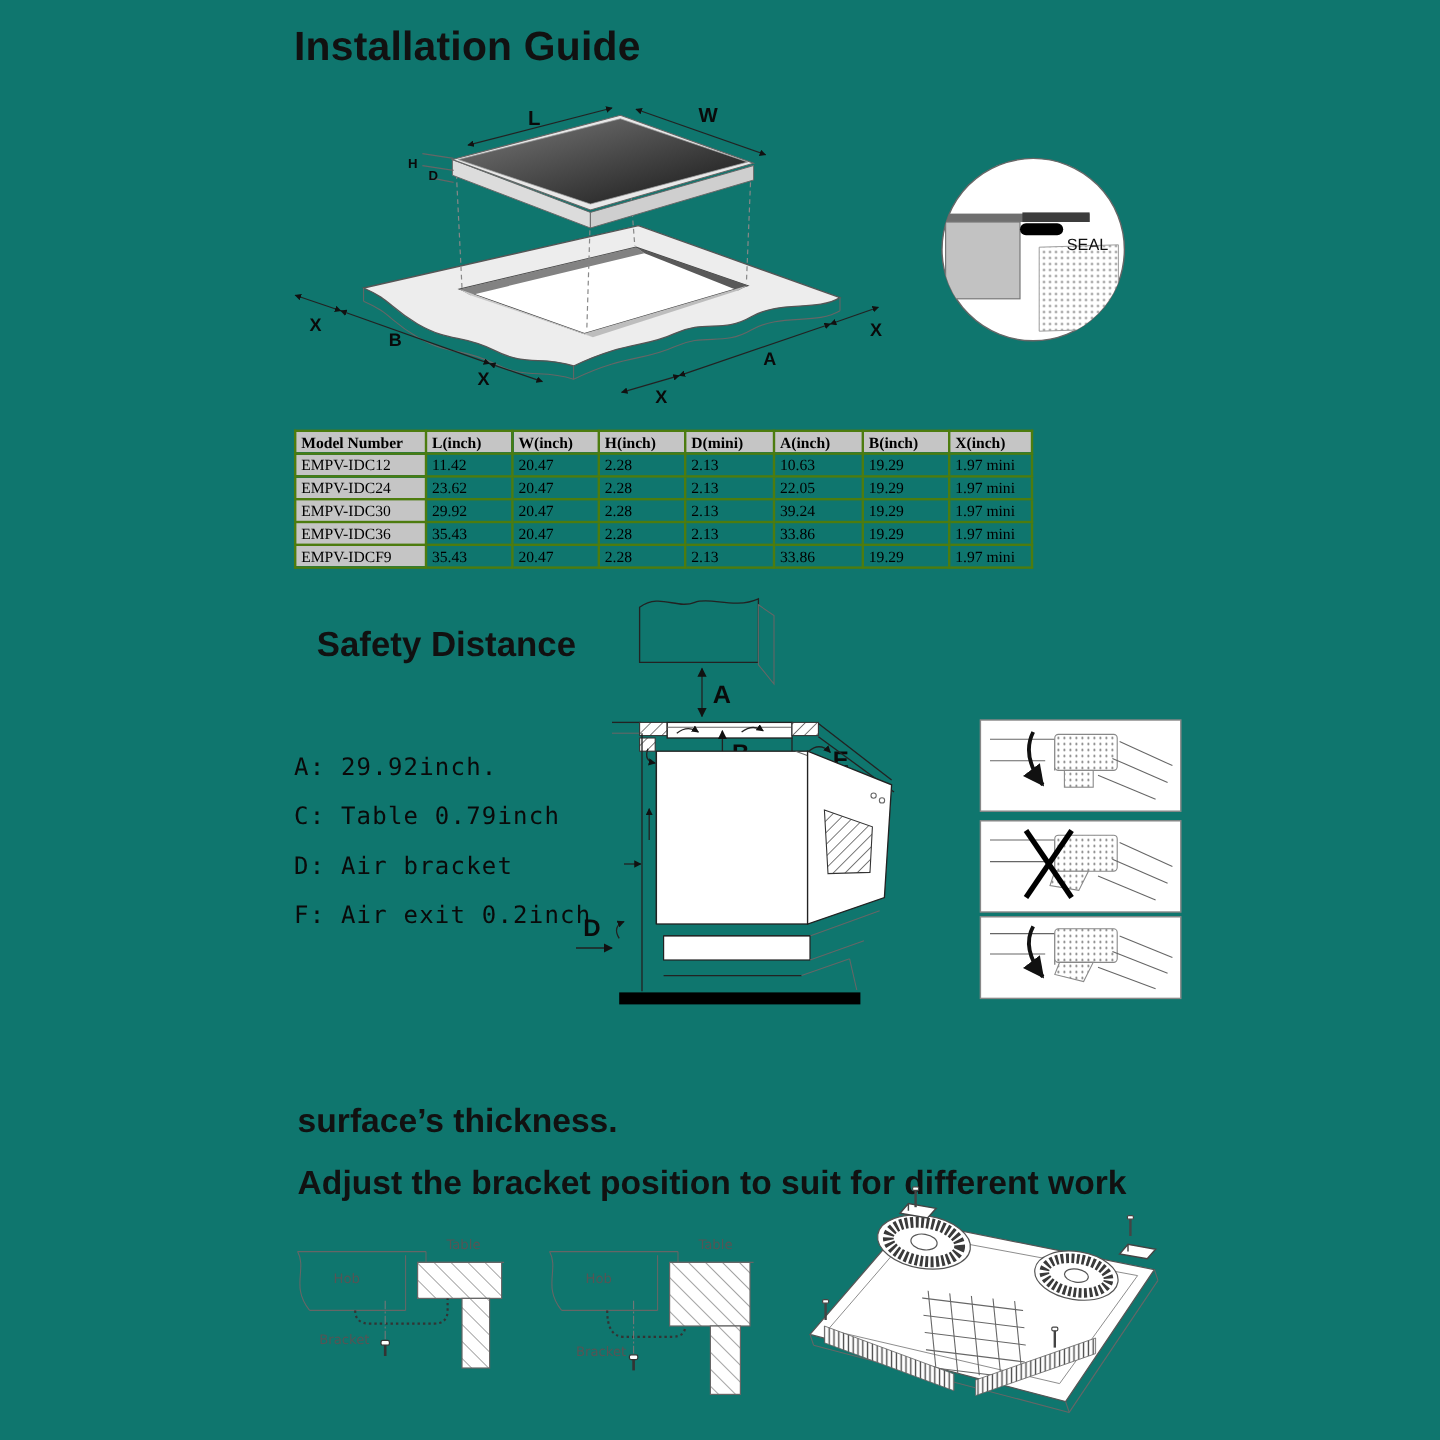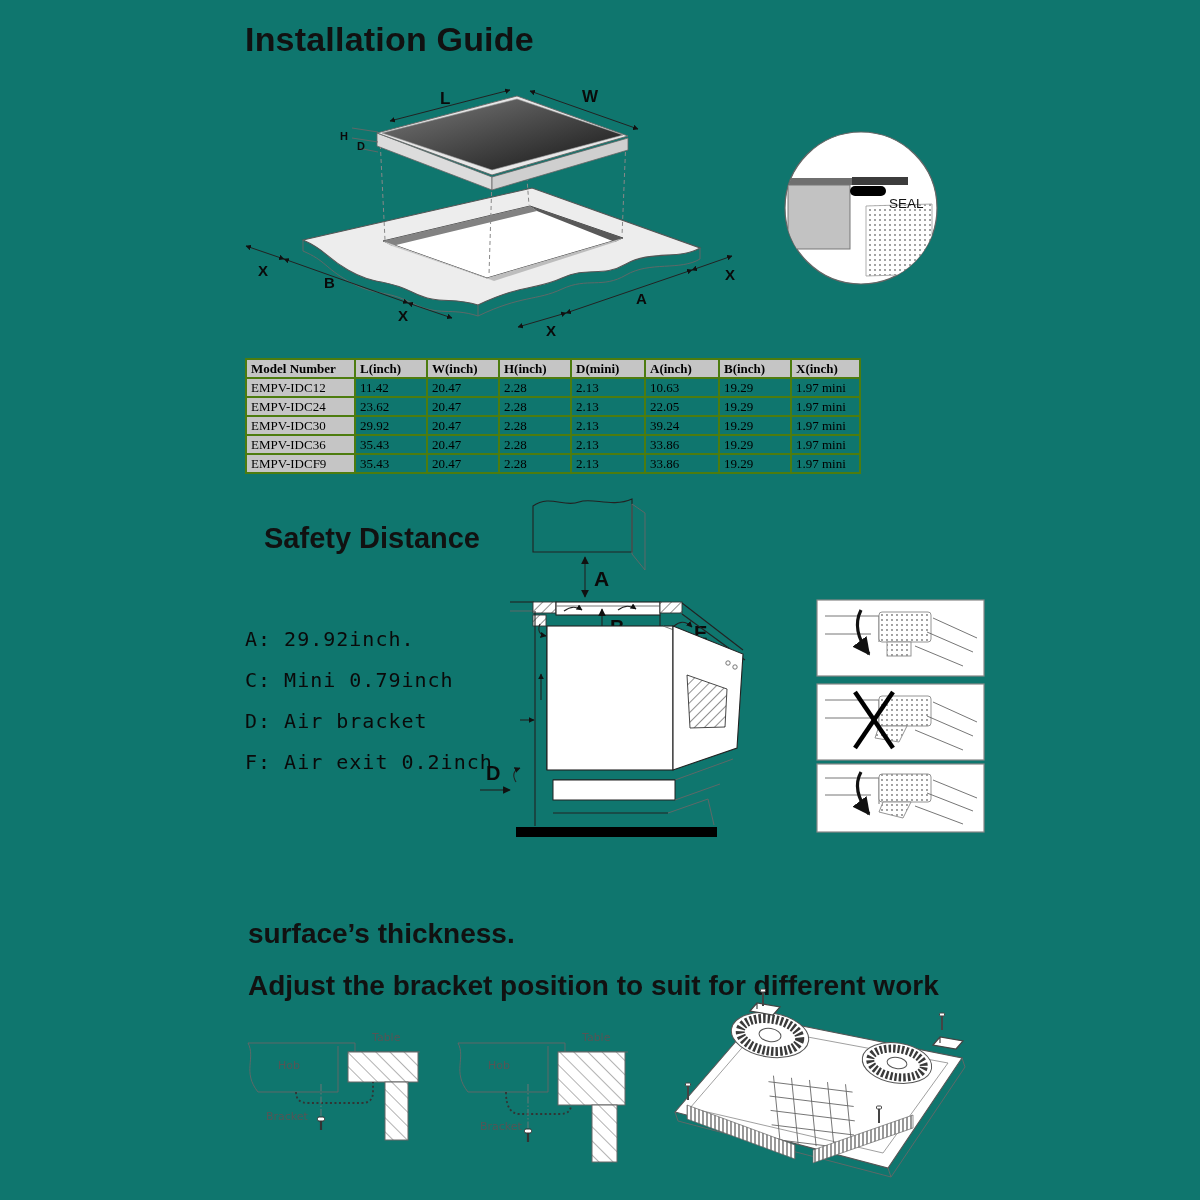--- a/index.html
+++ b/index.html
@@ -204,21 +204,21 @@
           <td>33.86</td>
           <td>19.29</td>
           <td>1.97 mini</td>
         </tr>
       </tbody>
   </table>
 
   <div class="abs safety-title">Safety Distance</div>
   <div class="abs safety-list">
       <div class="safety-item">A: 29.92inch.</div>
-      <div class="safety-item">C: Mini 0.79inch</div>
+      <div class="safety-item">C: Table 0.79inch</div>
       <div class="safety-item">D: Air bracket</div>
       <div class="safety-item">F: Air exit 0.2inch</div>
     </div>
 
   <svg class="abs" style="left:478px;top:478px" width="360" height="376" viewBox="0 0 360 376">
 
     <path d="M55,74 L55,28 C72,16 86,30 101,24 C114,19 134,30 154,21 L154,74 Z" class="ln"></path>
     <polygon points="154,26 167,35 167,92 154,76" class="thn"></polygon>
 
     <line x1="107" y1="79" x2="107" y2="119" class="ln" marker-start="url(#mA)" marker-end="url(#mA)"></line>

